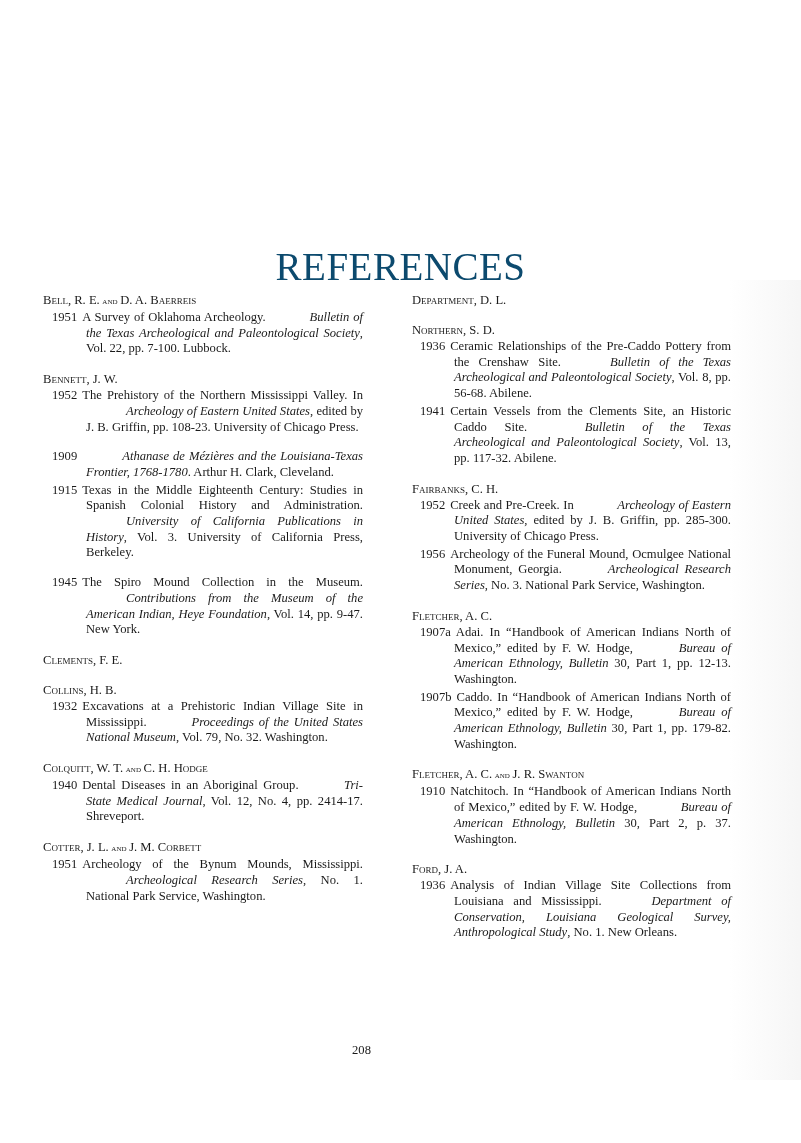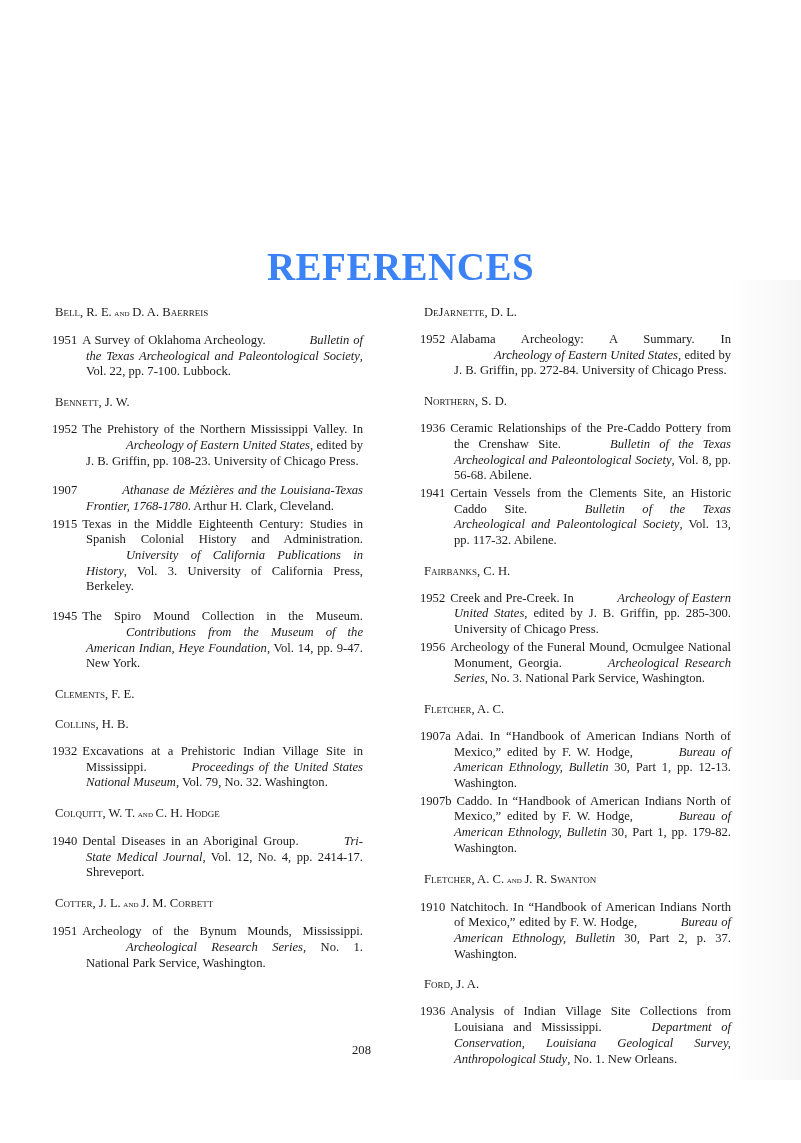--- a/index.html
+++ b/index.html
@@ -1,23 +1,23 @@
 <!DOCTYPE html>
 <html><head>
 <meta charset="utf-8">
 <style>
   html, body { margin: 0; padding: 0; background: #ffffff; }
   body { width: 801px; height: 1143px; position: relative; overflow: hidden;
          font-family: "Liberation Serif", "DejaVu Serif", serif; color: #1a1a1a; }
   .page-title { position: absolute; top: 218px; left: 0; width: 801px; text-align: center;
-         font-size: 39px; letter-spacing: 0.5px; color: #3b82f6; font-weight: bold; }
+         font-size: 39px; letter-spacing: 0.5px; color: #0c4a6e; font-weight: normal; }
   .col { position: absolute; top: 292px; }
   .col-left { left: 43px; width: 320px; }
   .col-right { left: 412px; width: 319px; }
-  .author { font-variant: small-caps; font-size: 12.6px; line-height: 16px; margin: 12px; }
+  .author { font-variant: small-caps; font-size: 12.6px; line-height: 16px; margin: 0; }
   .author .conj { font-size: 10.5px; }
   .ref-group { margin-bottom: 14px; }
   .entry { font-size: 12.6px; line-height: 15.7px; margin: 1px 0 2px 0;
            padding-left: 43px; text-indent: -34px; text-align: justify; }
   .col-right .entry { padding-left: 42px; text-indent: -34px; }
   .entry .year { margin-right: 5px; }
   .entry i { font-style: italic; margin-left: 40px; }
   .page-number { position: absolute; top: 1043px; left: 0; width: 723px; text-align: center;
          font-size: 12.6px; }
   .shade { position: absolute; top: 280px; right: 0; width: 72px; height: 800px;
@@ -33,21 +33,21 @@
 <div class="col col-left">
     <div class="ref-group">
       <p class="author"><span>Bell, R. E.</span><span class="conj"> and </span><span>D. A. Baerreis</span></p>
       <p class="entry"><span class="year">1951</span><span>A Survey of Oklahoma Archeology. </span><i>Bulletin of the Texas Archeological and Paleontological Society</i><span>, Vol. 22, pp. 7-100. Lubbock.</span></p>
     </div>
     <div class="ref-group">
       <p class="author"><span>Bennett, J. W.</span></p>
       <p class="entry"><span class="year">1952</span><span>The Prehistory of the Northern Mississippi Valley. In </span><i>Archeology of Eastern United States</i><span>, edited by J. B. Griffin, pp. 108-23. University of Chicago Press.</span></p>
     </div>
     <div class="ref-group">
-      <p class="entry"><span class="year">1907</span><i>Athanase de Mézières and the Louisiana-Texas Frontier, 1768-1780</i><span>. Arthur H. Clark, Cleveland.</span></p>
+      <p class="entry"><span class="year">1909</span><i>Athanase de Mézières and the Louisiana-Texas Frontier, 1768-1780</i><span>. Arthur H. Clark, Cleveland.</span></p>
       <p class="entry"><span class="year">1915</span><span>Texas in the Middle Eighteenth Century: Studies in Spanish Colonial History and Administration. </span><i>University of California Publications in History</i><span>, Vol. 3. University of California Press, Berkeley.</span></p>
     </div>
     <div class="ref-group">
       <p class="entry"><span class="year">1945</span><span>The Spiro Mound Collection in the Museum. </span><i>Contributions from the Museum of the American Indian, Heye Foundation</i><span>, Vol. 14, pp. 9-47. New York.</span></p>
     </div>
     <div class="ref-group">
       <p class="author"><span>Clements, F. E.</span></p>
     </div>
     <div class="ref-group">
       <p class="author"><span>Collins, H. B.</span></p>
@@ -57,22 +57,21 @@
       <p class="author"><span>Colquitt, W. T.</span><span class="conj"> and </span><span>C. H. Hodge</span></p>
       <p class="entry"><span class="year">1940</span><span>Dental Diseases in an Aboriginal Group. </span><i>Tri-State Medical Journal</i><span>, Vol. 12, No. 4, pp. 2414-17. Shreveport.</span></p>
     </div>
     <div class="ref-group">
       <p class="author"><span>Cotter, J. L.</span><span class="conj"> and </span><span>J. M. Corbett</span></p>
       <p class="entry"><span class="year">1951</span><span>Archeology of the Bynum Mounds, Mississippi. </span><i>Archeological Research Series</i><span>, No. 1. National Park Service, Washington.</span></p>
     </div>
   </div>
 <div class="col col-right">
     <div class="ref-group">
-      <p class="author"><span>DeJarnette, D. L.</span></p>
-      <p class="entry"><span class="year">1952</span><span>Alabama Archeology: A Summary. In </span><i>Archeology of Eastern United States</i><span>, edited by J. B. Griffin, pp. 272-84. University of Chicago Press.</span></p>
+      <p class="author"><span>Department, D. L.</span></p>
     </div>
     <div class="ref-group">
       <p class="author"><span>Northern, S. D.</span></p>
       <p class="entry"><span class="year">1936</span><span>Ceramic Relationships of the Pre-Caddo Pottery from the Crenshaw Site. </span><i>Bulletin of the Texas Archeological and Paleontological Society</i><span>, Vol. 8, pp. 56-68. Abilene.</span></p>
       <p class="entry"><span class="year">1941</span><span>Certain Vessels from the Clements Site, an Historic Caddo Site. </span><i>Bulletin of the Texas Archeological and Paleontological Society</i><span>, Vol. 13, pp. 117-32. Abilene.</span></p>
     </div>
     <div class="ref-group">
       <p class="author"><span>Fairbanks, C. H.</span></p>
       <p class="entry"><span class="year">1952</span><span>Creek and Pre-Creek. In </span><i>Archeology of Eastern United States</i><span>, edited by J. B. Griffin, pp. 285-300. University of Chicago Press.</span></p>
       <p class="entry"><span class="year">1956</span><span>Archeology of the Funeral Mound, Ocmulgee National Monument, Georgia. </span><i>Archeological Research Series</i><span>, No. 3. National Park Service, Washington.</span></p>

